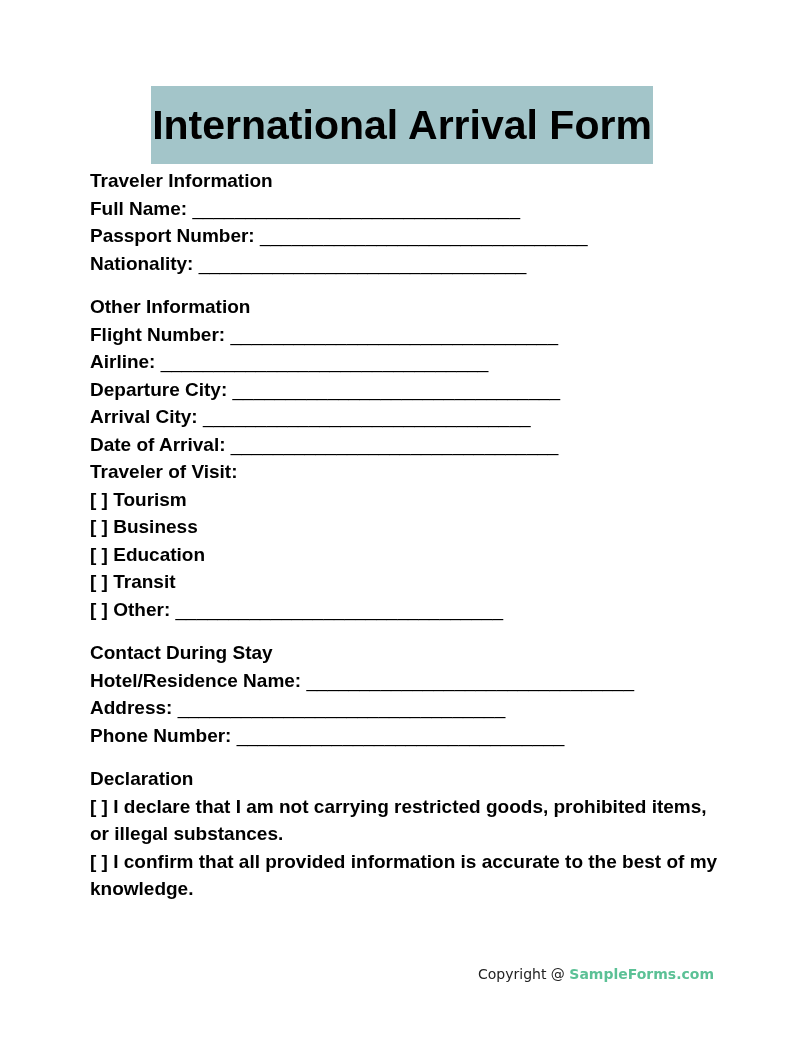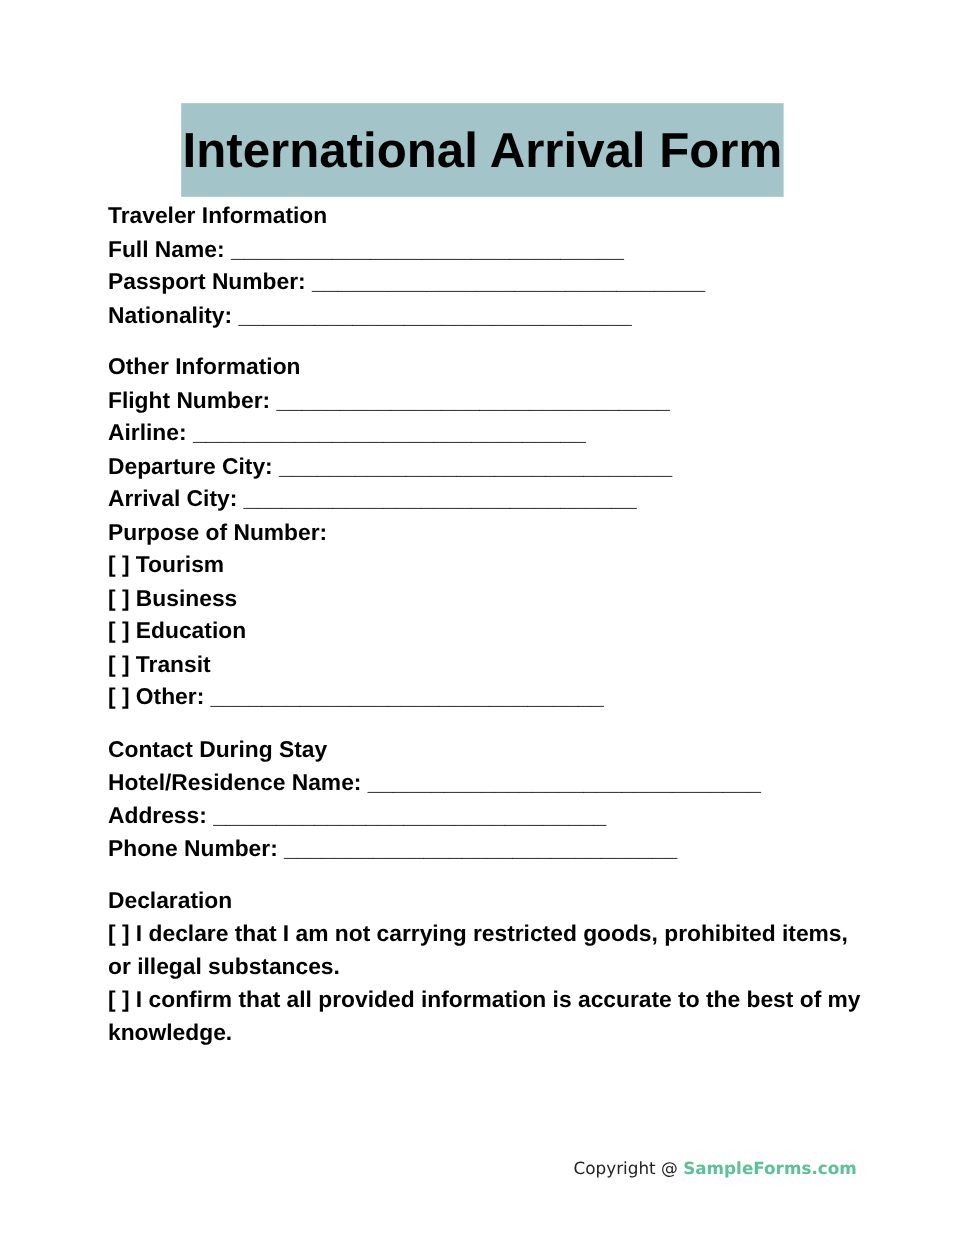--- a/index.html
+++ b/index.html
@@ -44,21 +44,21 @@
     .line {
       font-weight: bold;
       font-size: 19px;
       line-height: 27.5px;
       white-space: nowrap;
     }
     .line.wrap {
       white-space: normal;
     }
     .blank {
-      font-weight: bold;
+      font-weight: normal;
       text-align: center;
     }
     .footer {
       position: absolute;
       top: 966px;
       right: 90px;
       font-family: "DejaVu Sans", sans-serif;
       font-size: 14px;
       color: #222222;
     }
@@ -103,21 +103,25 @@
       <span class="blank">_______________________________</span>
     </div>
     <div class="line">
       <span>Departure City:</span>
       <span class="blank">_______________________________</span>
     </div>
     <div class="line">
       <span>Arrival City:</span>
       <span class="blank">_______________________________</span>
     </div>
-    <div class="line">Purpose of Number:</div>
+    <div class="line">
+      <span>Date of Arrival:</span>
+      <span class="blank">_______________________________</span>
+    </div>
+    <div class="line">Traveler of Visit:</div>
     <div class="line">
       <span>[ ]</span>
       <span>Tourism</span>
     </div>
     <div class="line">
       <span>[ ]</span>
       <span>Business</span>
     </div>
     <div class="line">
       <span>[ ]</span>

